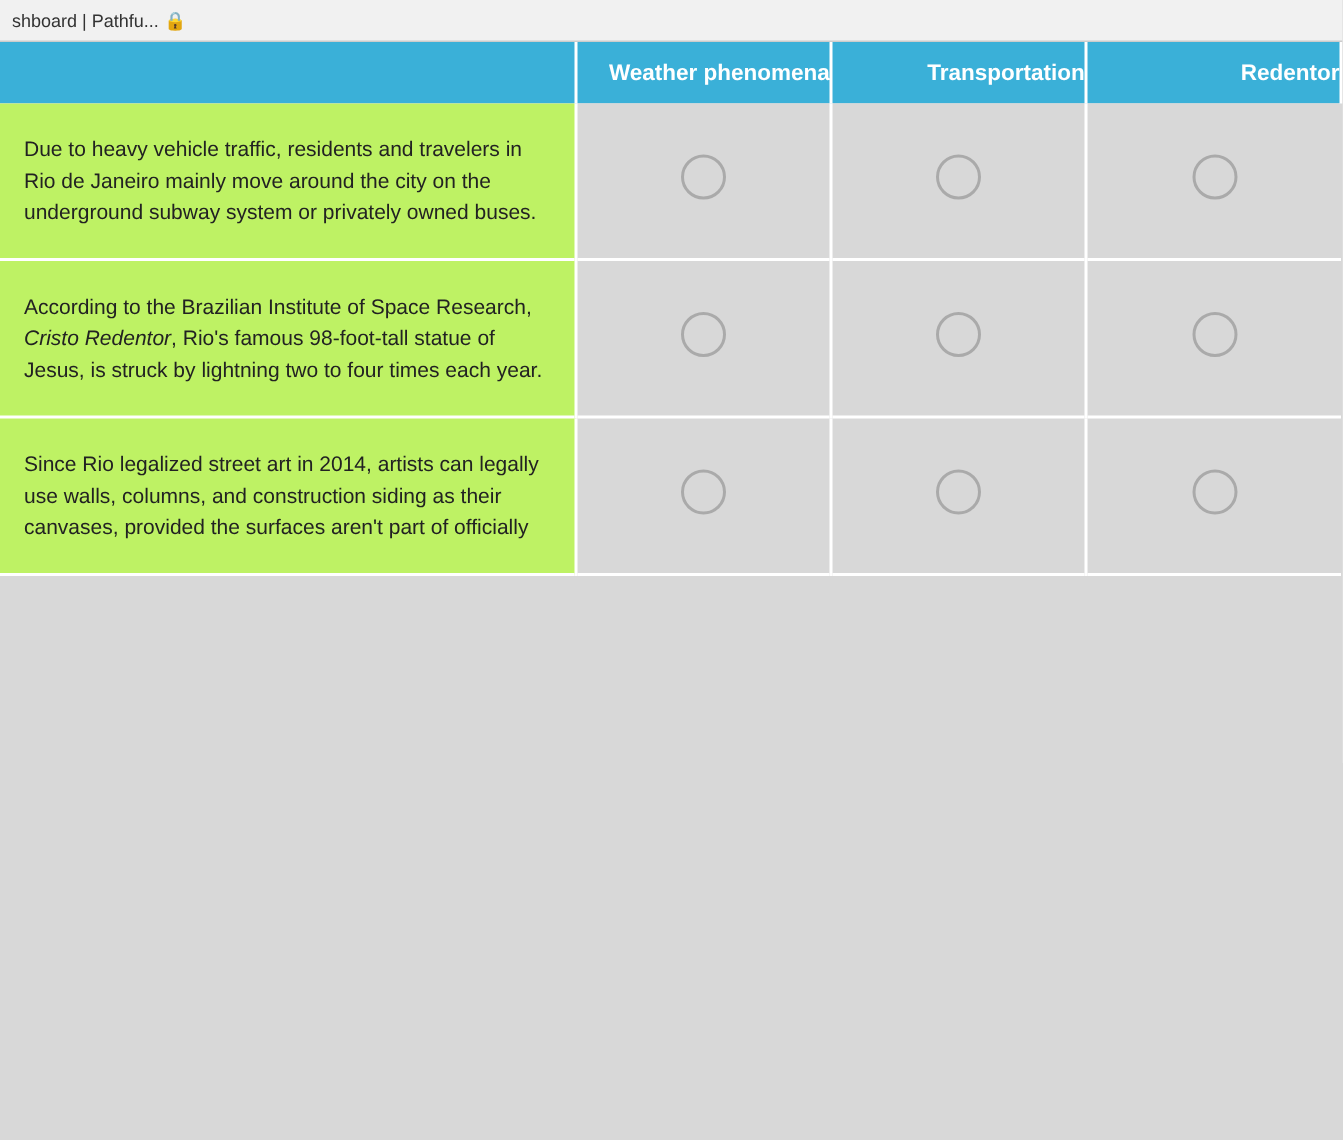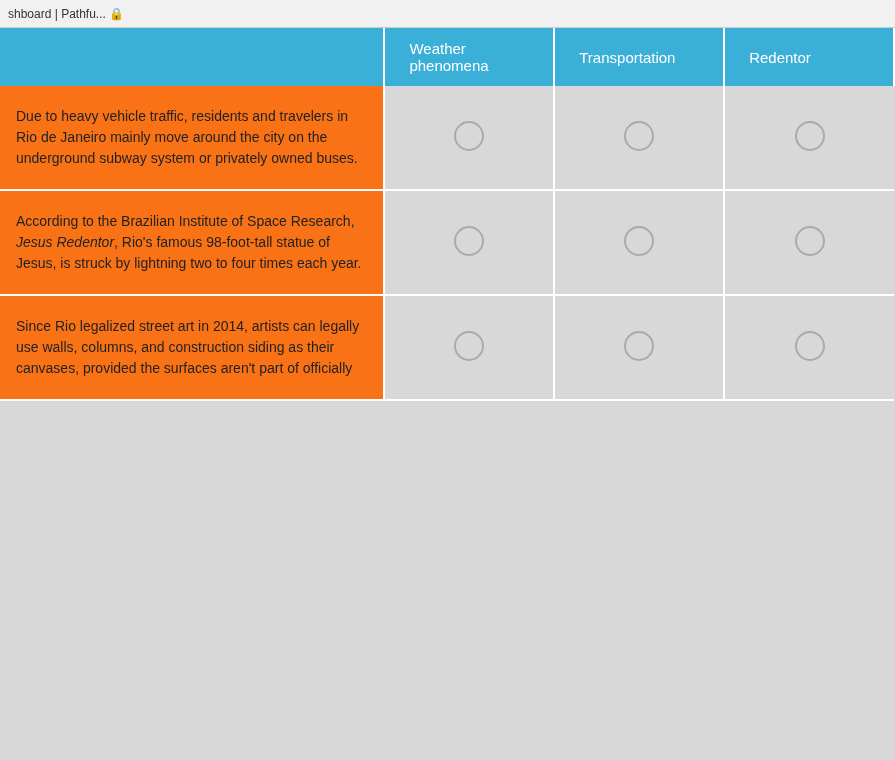--- a/index.html
+++ b/index.html
@@ -41,24 +41,24 @@
       border-collapse: collapse;
       table-layout: fixed;
     }
 
     
     .header-row {
       background: #3ab0d8;
     }
 
     .header-cell {
-      padding: 12px 24px;
-      text-align: left;
+      padding: 12px 0;
+      text-align: right;
       font-size: 15px;
-      font-weight: 400;
+      font-weight: 700;
       color: #fff;
       border-right: 2px solid #fff;
       vertical-align: middle;
     }
 
     .header-cell:first-child {
       border-right: 2px solid #fff;
     }
 
     .header-cell-label {
@@ -82,21 +82,21 @@
 
     .data-row td:last-child {
       border-right: none;
     }
 
     .text-cell {
       padding: 20px 16px;
       font-size: 14px;
       color: #222;
       line-height: 1.5;
-      background: #f97316;
+      background: #bef264;
     }
 
     .text-cell em {
       font-style: italic;
     }
 
     .radio-cell {
       padding: 20px 8px;
       text-align: center;
       background: #d8d8d8;
@@ -155,21 +155,21 @@
         <td class="radio-cell">
           <span class="radio-circle"></span>
         </td>
         <td class="radio-cell">
           <span class="radio-circle"></span>
         </td>
       </tr>
 
       <tr class="data-row">
         <td class="text-cell">
-          According to the Brazilian Institute of Space Research, <em>Jesus Redentor</em>, Rio's famous 98-foot-tall statue of Jesus, is struck by lightning two to four times each year.
+          According to the Brazilian Institute of Space Research, <em>Cristo Redentor</em>, Rio's famous 98-foot-tall statue of Jesus, is struck by lightning two to four times each year.
         </td>
         <td class="radio-cell">
           <span class="radio-circle"></span>
         </td>
         <td class="radio-cell">
           <span class="radio-circle"></span>
         </td>
         <td class="radio-cell">
           <span class="radio-circle"></span>
         </td>

